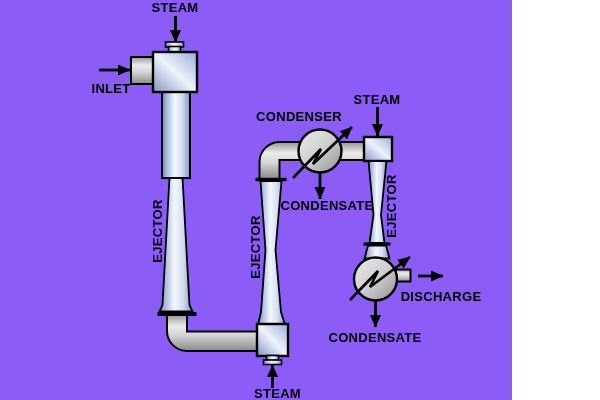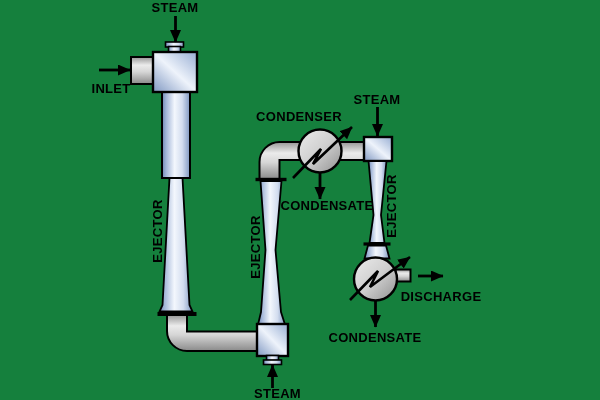--- a/index.html
+++ b/index.html
@@ -1,17 +1,17 @@
 <!DOCTYPE html>
 <html><head>
 <meta charset="utf-8">
 <style>
   html,body{margin:0;padding:0;background:#fff;}
   .stage{
-    width:600px;height:400px;background:#15803d;
+    width:512px;height:400px;background:#8b5cf6;
     position:relative;overflow:hidden;
     font-family:"Liberation Sans", sans-serif;
   }
   svg text{
     font-family:"Liberation Sans", sans-serif;
     font-weight:bold;
     font-size:13px;
     fill:#000;
     letter-spacing:.3px;
   }

